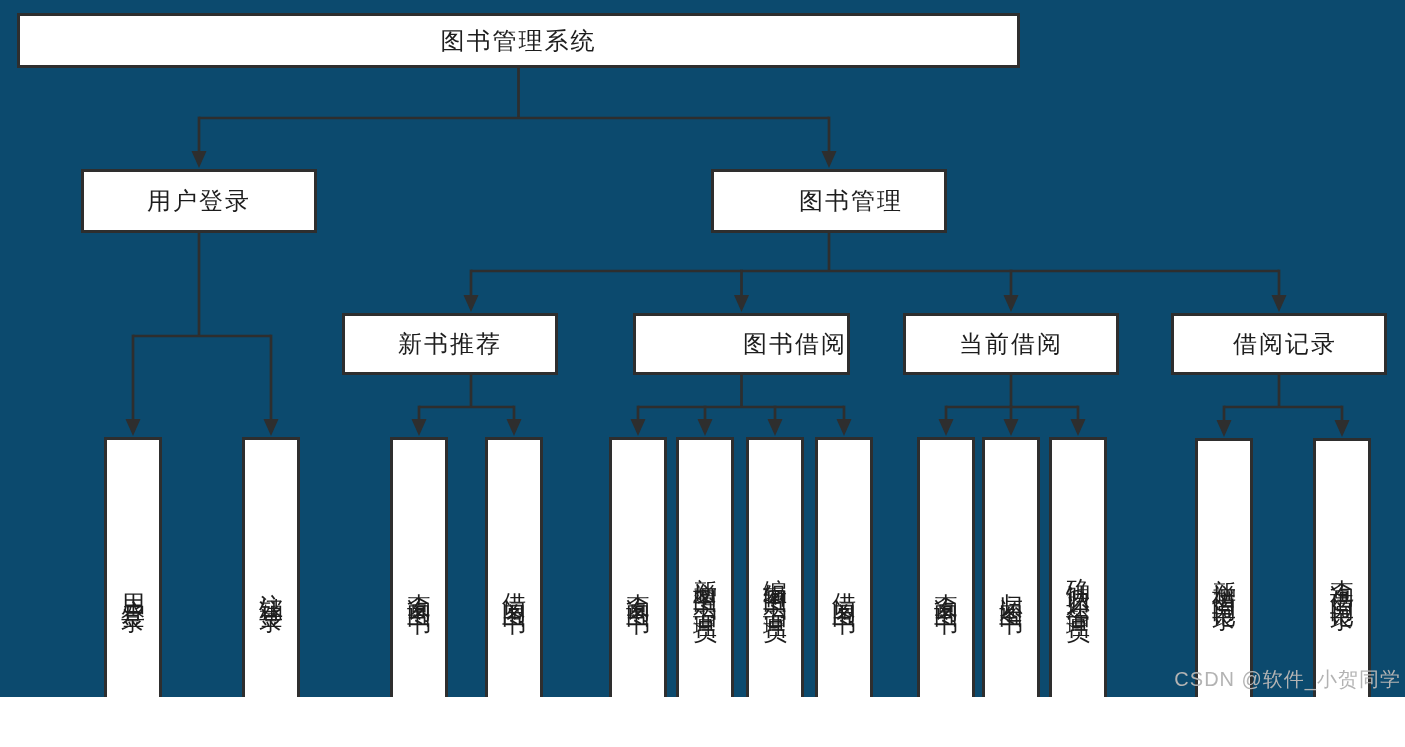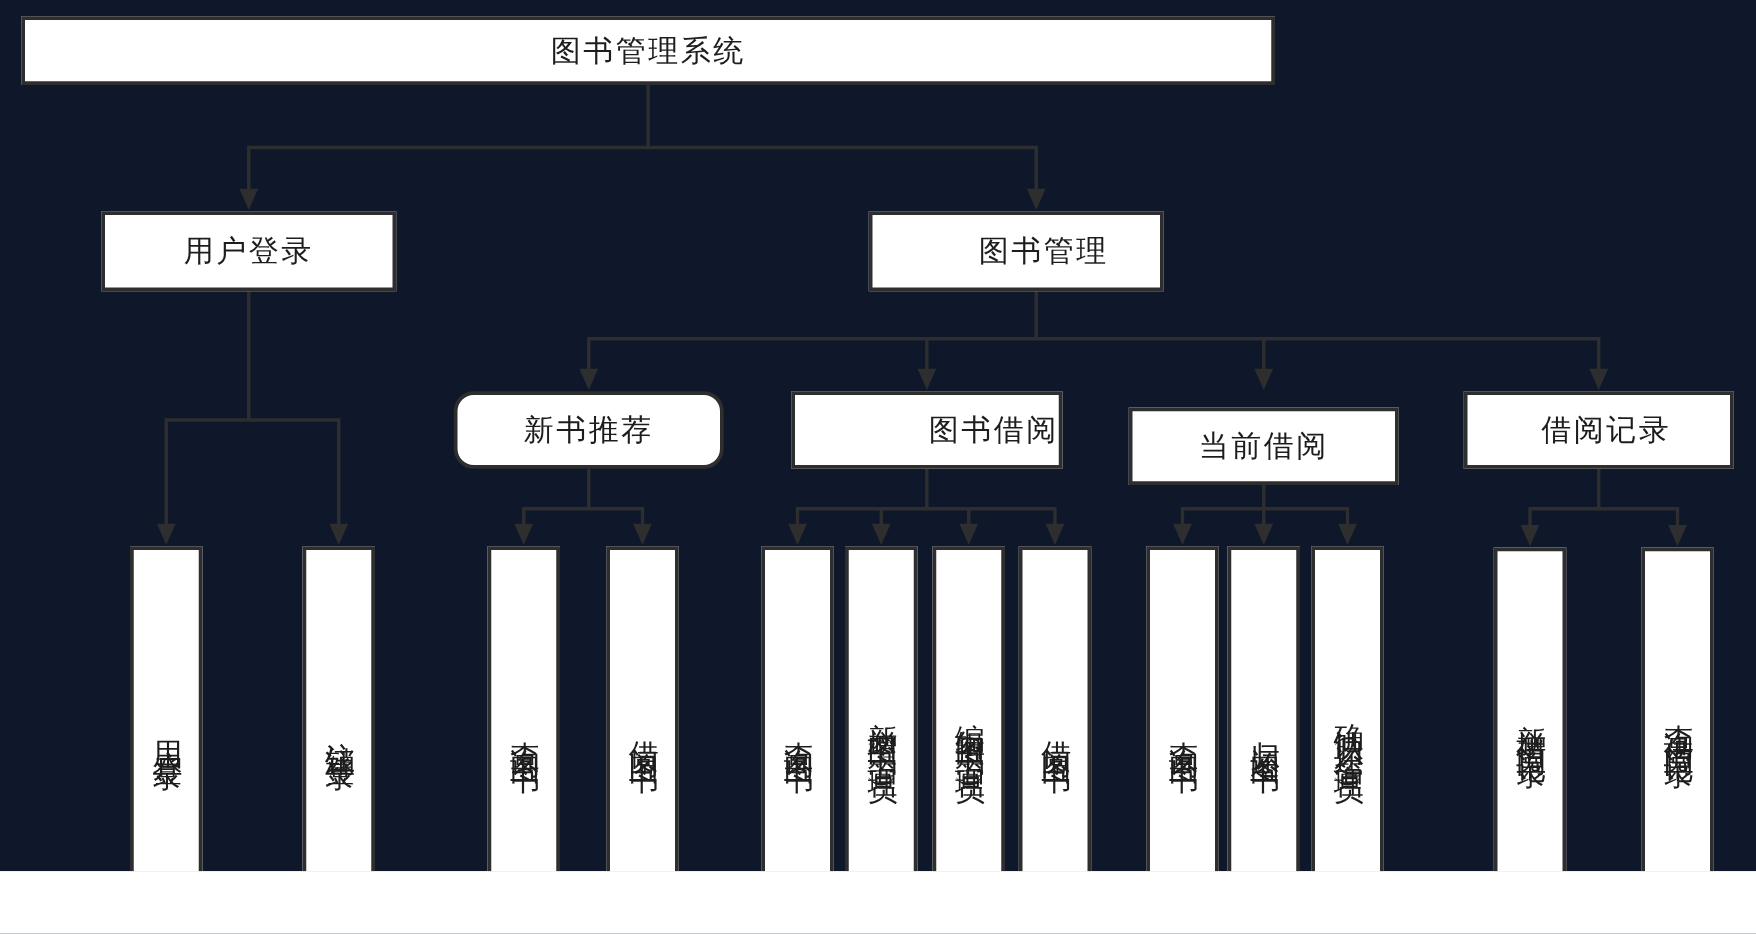--- a/index.html
+++ b/index.html
@@ -4,21 +4,21 @@
 <style>
   html, body {
     margin: 0; padding: 0;
     background: #ffffff;
     font-family: "Liberation Sans", "DejaVu Sans", sans-serif;
   }
   #canvas {
     position: relative;
     width: 1405px;
     height: 697px;
-    background: #0f172a;
+    background: #0c4a6e;
     overflow: hidden;
   }
   #wires {
     position: absolute;
     left: 0; top: 0;
     z-index: 1;
   }
   .node {
     position: absolute;
     box-sizing: border-box;
@@ -112,30 +112,30 @@
       <line x1="1342" y1="405.65" x2="1342" y2="422" stroke="#2e2e2e" stroke-width="2.7"></line>
       <polygon points="1334.5,420 1349.5,420 1342,437" fill="#2e2e2e"></polygon>
     </svg>
   <div id="nodes">
       <div class="node" style="left: 17px; top: 13px; width: 1003px; height: 55px;">
         <span class="lbl-h">图书管理系统</span>
       </div>
       <div class="node" style="left: 81px; top: 169px; width: 236px; height: 64px;">
         <span class="lbl-h">用户登录</span>
       </div>
-      <div class="node" style="left: 695px; top: 169px; width: 236px; height: 64px; padding-left: 44px;">
+      <div class="node" style="left: 711px; top: 169px; width: 236px; height: 64px; padding-left: 44px;">
         <span class="lbl-h">图书管理</span>
       </div>
-      <div class="node" style="left: 363px; top: 313px; width: 216px; height: 62px; border-radius: 16px;">
+      <div class="node" style="left: 342px; top: 313px; width: 216px; height: 62px;">
         <span class="lbl-h">新书推荐</span>
       </div>
       <div class="node" style="left: 633px; top: 313px; width: 217px; height: 62px; justify-content: flex-end;">
         <span class="lbl-h">图书借阅</span>
       </div>
-      <div class="node" style="left: 903px; top: 326px; width: 216px; height: 62px;">
+      <div class="node" style="left: 903px; top: 313px; width: 216px; height: 62px;">
         <span class="lbl-h">当前借阅</span>
       </div>
       <div class="node" style="left: 1171px; top: 313px; width: 216px; height: 62px; padding-left: 12px;">
         <span class="lbl-h">借阅记录</span>
       </div>
       <div class="node" style="left: 104px; top: 437px; width: 58px; height: 298px;">
         <span class="lbl-v">用户登录</span>
       </div>
       <div class="node" style="left: 242px; top: 437px; width: 58px; height: 298px;">
         <span class="lbl-v">注销登录</span>
@@ -167,13 +167,14 @@
       <div class="node" style="left: 1049px; top: 437px; width: 58px; height: 298px;">
         <span class="lbl-v">确认归还（管理员）</span>
       </div>
       <div class="node" style="left: 1195px; top: 438px; width: 58px; height: 280px;">
         <span class="lbl-v">新增借阅记录</span>
       </div>
       <div class="node" style="left: 1313px; top: 438px; width: 58px; height: 280px;">
         <span class="lbl-v">查询借阅记录</span>
       </div>
     </div>
+  <div id="watermark">CSDN @软件_小贺同学</div>
 </div>
 
 </body></html>

